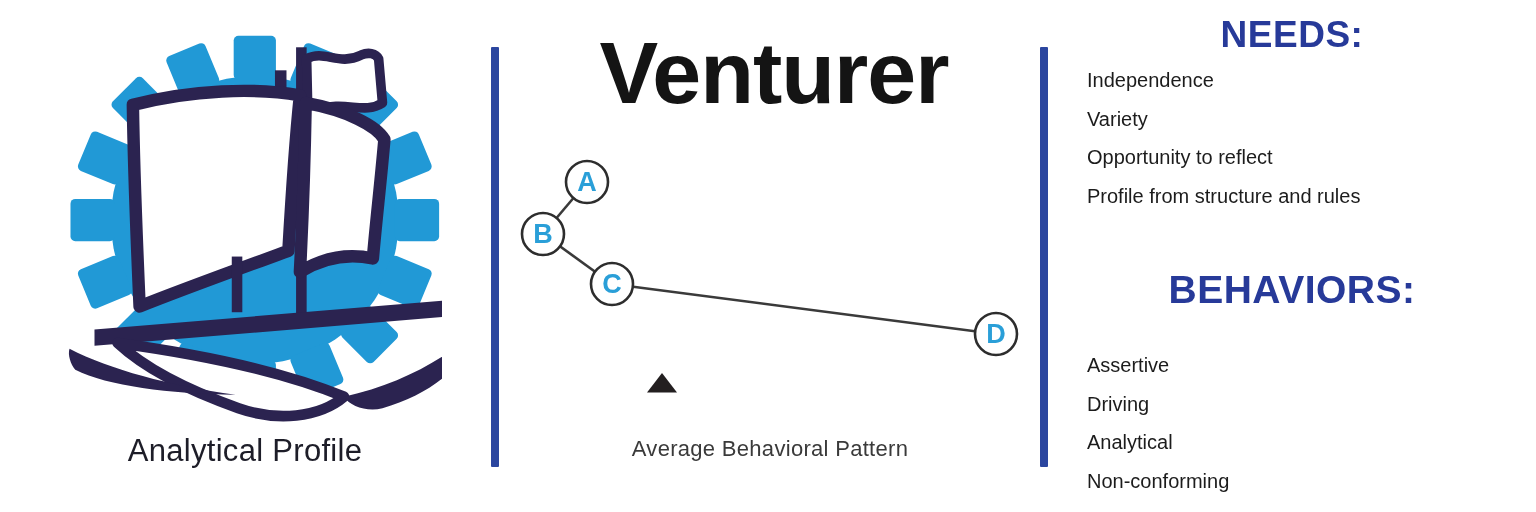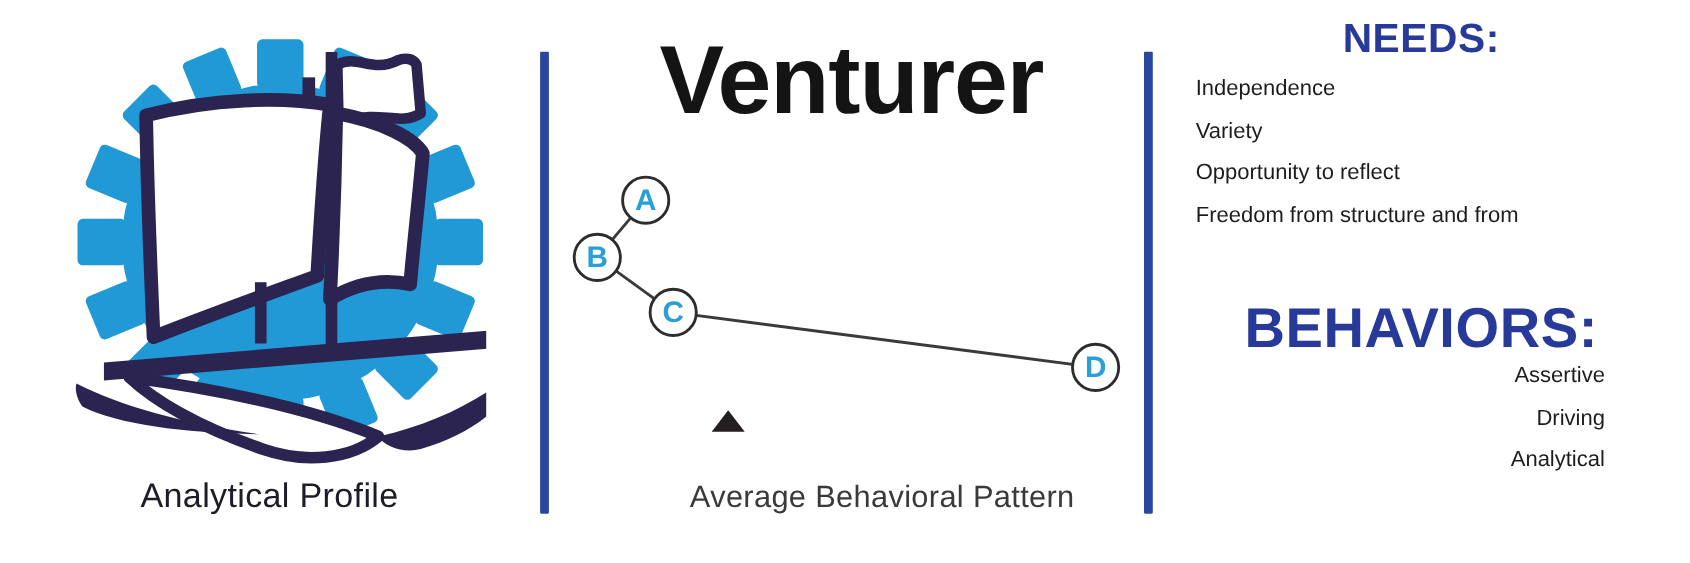--- a/index.html
+++ b/index.html
@@ -17,32 +17,32 @@
   #vrule-left{left:491px;}
   #vrule-right{left:1040px;}
 
   
   #title{position:absolute;left:500px;top:22px;width:548px;text-align:center;
     font-size:88px;font-weight:600;color:#141414;letter-spacing:-1px;}
   #chart{position:absolute;left:500px;top:140px;width:540px;height:290px;}
   .pt{fill:#fff;stroke:#2d2d2d;stroke-width:2.6px;}
   .ptl{font-family:"Liberation Sans",sans-serif;font-size:27px;font-weight:700;}
   #chart-caption{position:absolute;left:500px;top:436px;width:540px;text-align:center;
-    font-size:28px;font-weight:500;color:#3a3a3a;letter-spacing:.3px;margin-left:32px;}
+    font-size:22px;font-weight:500;color:#3a3a3a;letter-spacing:.3px;}
 
   
   #right{position:absolute;left:1058px;top:0;width:468px;height:512px;color:#1C1C1C;}
   .blue-heading{position:absolute;width:100%;text-align:center;font-weight:700;
     color:#273A99;letter-spacing:.5px;}
   #needs-heading{top:14px;font-size:37px;}
-  #behaviors-heading{top:268px;font-size:51px;}
+  #behaviors-heading{top:268px;font-size:39px;}
   .plist{position:absolute;left:29px;width:372px;font-size:20px;font-weight:500;
     line-height:38.6px;color:#1C1C1C;}
   #needs-list{top:61px;}
-  #behaviors-list{top:322px;text-align:right;}
+  #behaviors-list{top:346px;}
   .plist .item{padding-left:36px;text-indent:-36px;}
 </style>
 </head>
 <body>
 
 <div id="root">
 
   <div id="left">
     <svg id="logo" viewBox="0 0 400 440" xmlns="http://www.w3.org/2000/svg">
       <g fill="#2199D6">
@@ -117,24 +117,25 @@
   </svg>
 
   <div id="chart-caption">Average Behavioral Pattern</div>
 
   <div id="right">
     <div id="needs-heading" class="blue-heading">NEEDS:</div>
     <div id="needs-list" class="plist">
       <div class="item">Independence</div>
       <div class="item">Variety</div>
       <div class="item">Opportunity to reflect</div>
-      <div class="item">Freedom from structure and from</div>
+      <div class="item">Profile from structure and rules</div>
     </div>
 
     <div id="behaviors-heading" class="blue-heading">BEHAVIORS:</div>
     <div id="behaviors-list" class="plist">
       <div class="item">Assertive</div>
       <div class="item">Driving</div>
       <div class="item">Analytical</div>
+      <div class="item">Non-conforming</div>
     </div>
   </div>
 
 </div>
 
 </body></html>

